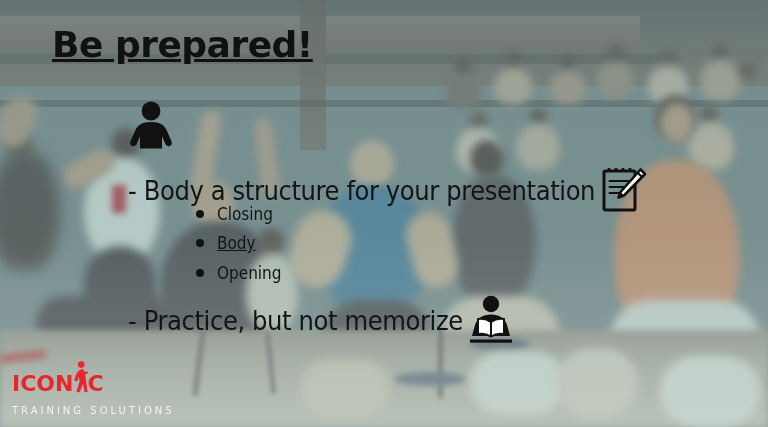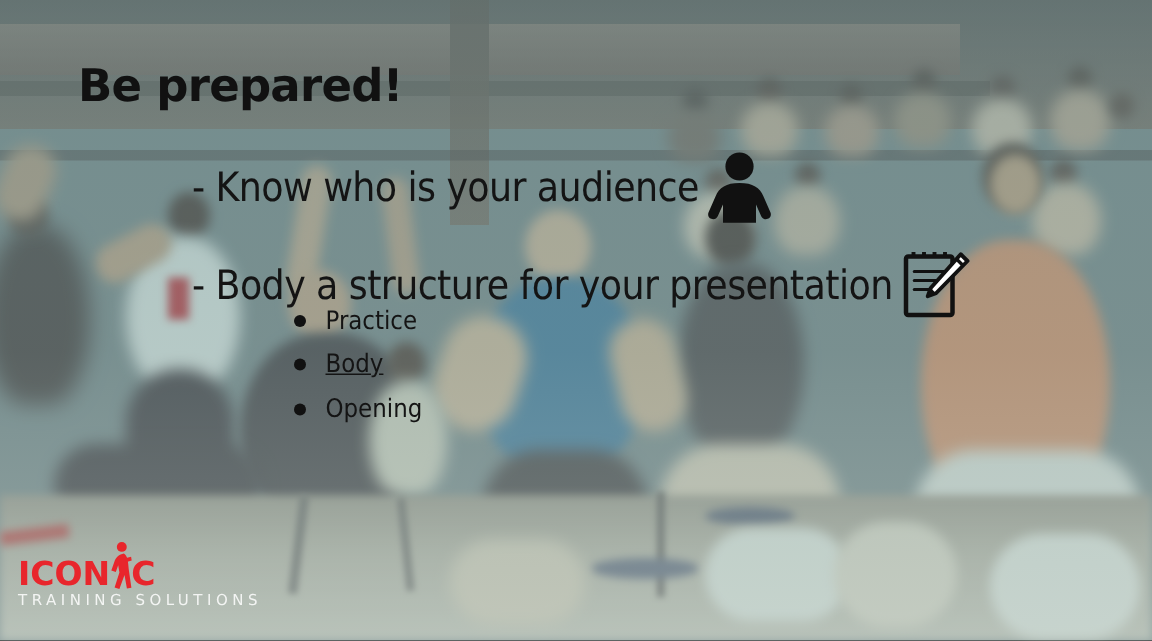--- a/index.html
+++ b/index.html
@@ -77,27 +77,28 @@
 
   
   #content {
     position: absolute;
     inset: 0;
   }
 
   .title {
     position: absolute;
     left: 52px;
-    top: 40px;
+    top: 24px;
     font-family: "DejaVu Sans", sans-serif;
     font-weight: bold;
-    font-size: 30px;
+    font-size: 36px;
     letter-spacing: -0.5px;
     color: #111111;
     white-space: nowrap;
+    text-decoration: underline;
   }
 
   .line {
     position: absolute;
     display: flex;
     align-items: center;
     gap: 4px;
     font-family: "DejaVu Sans Condensed", "DejaVu Sans", sans-serif;
     font-size: 27px;
     color: #141414;
@@ -144,21 +145,21 @@
     align-items: flex-end;
     font-family: "DejaVu Sans", sans-serif;
     font-weight: bold;
     font-size: 22px;
     color: #e8262c;
     letter-spacing: 0px;
     line-height: 1;
   }
   .logo-runner { display:block; margin: 0 -1px 1px -1px; }
   .logo-sub {
-    margin-top: 0;
+    margin-top: 10px;
     font-family: "DejaVu Sans", sans-serif;
     font-size: 10px;
     letter-spacing: 3.0px;
     color: #ffffff;
     opacity: .85;
     white-space: nowrap;
   }
 </style>
 </head>
 <body>
@@ -245,21 +246,20 @@
   </div>
 
   <div id="tint"></div>
   <div id="tint2"></div>
 
   <div id="content">
 
     <div class="title">Be prepared!</div>
 
     <div class="line" id="line-audience">
-      <span>- Know who is your audience</span>
       <svg class="gicon" width="46" height="50" viewBox="0 0 46 50">
         <circle cx="23" cy="11" r="9.4" fill="#111"></circle>
         <path d="M23 22 C14 22 9.5 25 7 31 L2.4 41.5 C1.6 43.4 2.4 45.2 4.2 45.9 C6 46.6 7.8 45.8 8.6 44 L12 36.3 L12 48.5 L34 48.5 L34 36.3 L37.4 44 C38.2 45.8 40 46.6 41.8 45.9 C43.6 45.2 44.4 43.4 43.6 41.5 L39 31 C36.5 25 32 22 23 22 Z" fill="#111"></path>
       </svg>
     </div>
 
     <div class="line" id="line-structure">
       <span>- Body a structure for your presentation</span>
       <svg class="gicon" width="50" height="52" viewBox="0 0 50 52">
 
@@ -281,31 +281,44 @@
         <g>
           <path d="M41.5 5.5 L46 10 L25 31.5 L19.5 33.5 L21.5 28 Z" fill="#fff" stroke="#111" stroke-width="2.6" stroke-linejoin="round"></path>
           <path d="M21.5 28 L25 31.5 L19.5 33.5 Z" fill="#111"></path>
           <path d="M38.5 8.5 L43 13" stroke="#111" stroke-width="2.2"></path>
         </g>
       </svg>
     </div>
 
     <div class="sub" id="sub-opening">
       <span class="dot"></span>
-      <span>Practice</span>
+      <span>Closing</span>
     </div>
     <div class="sub" id="sub-body">
       <span class="dot"></span>
       <span>Body</span>
     </div>
     <div class="sub" id="sub-closing">
       <span class="dot"></span>
       <span>Opening</span>
     </div>
 
+    <div class="line" id="line-practice">
+      <span>- Practice, but not memorize</span>
+      <svg class="gicon" width="48" height="50" viewBox="0 0 48 50">
+        <circle cx="24" cy="9" r="8.2" fill="#111"></circle>
+
+        <path d="M24 19.5 C16 19.5 10 23.5 8 30 L5 41 L43 41 L40 30 C38 23.5 32 19.5 24 19.5 Z" fill="#111"></path>
+
+        <path d="M24 27 C20 24 15 23.2 11 24 L11 39 C15 38.2 20 39 24 41.5 C28 39 33 38.2 37 39 L37 24 C33 23.2 28 24 24 27 Z" fill="#fff" stroke="#111" stroke-width="2" stroke-linejoin="round"></path>
+        <path d="M24 27 L24 41.5" stroke="#111" stroke-width="2"></path>
+
+        <rect x="3" y="44.5" width="42" height="3.2" fill="#111"></rect>
+      </svg>
+    </div>
 
     <div id="logo">
       <div class="logo-word">
         <span>ICON</span>
         <svg class="logo-runner" width="16" height="34" viewBox="0 0 16 34">
           <circle cx="9.2" cy="4.6" r="3.3" fill="#e8262c"></circle>
           <path d="M10.6 9 C7.4 9.6 5.2 11.6 4.2 14.6 L2.2 20.4 L5.2 21.4 L6.8 16.8 L7.6 21.6 L4.4 31.6 L7.6 32.6 L11 23.4 L12.6 32.4 L15.6 31.8 L13.8 19.4 C13.4 14 13 10.4 10.6 9 Z" fill="#e8262c"></path>
           <path d="M11.4 12.2 L15.4 11.2 L15.8 13.6 L11.8 14.8 Z" fill="#e8262c"></path>
         </svg>
         <span>C</span>

